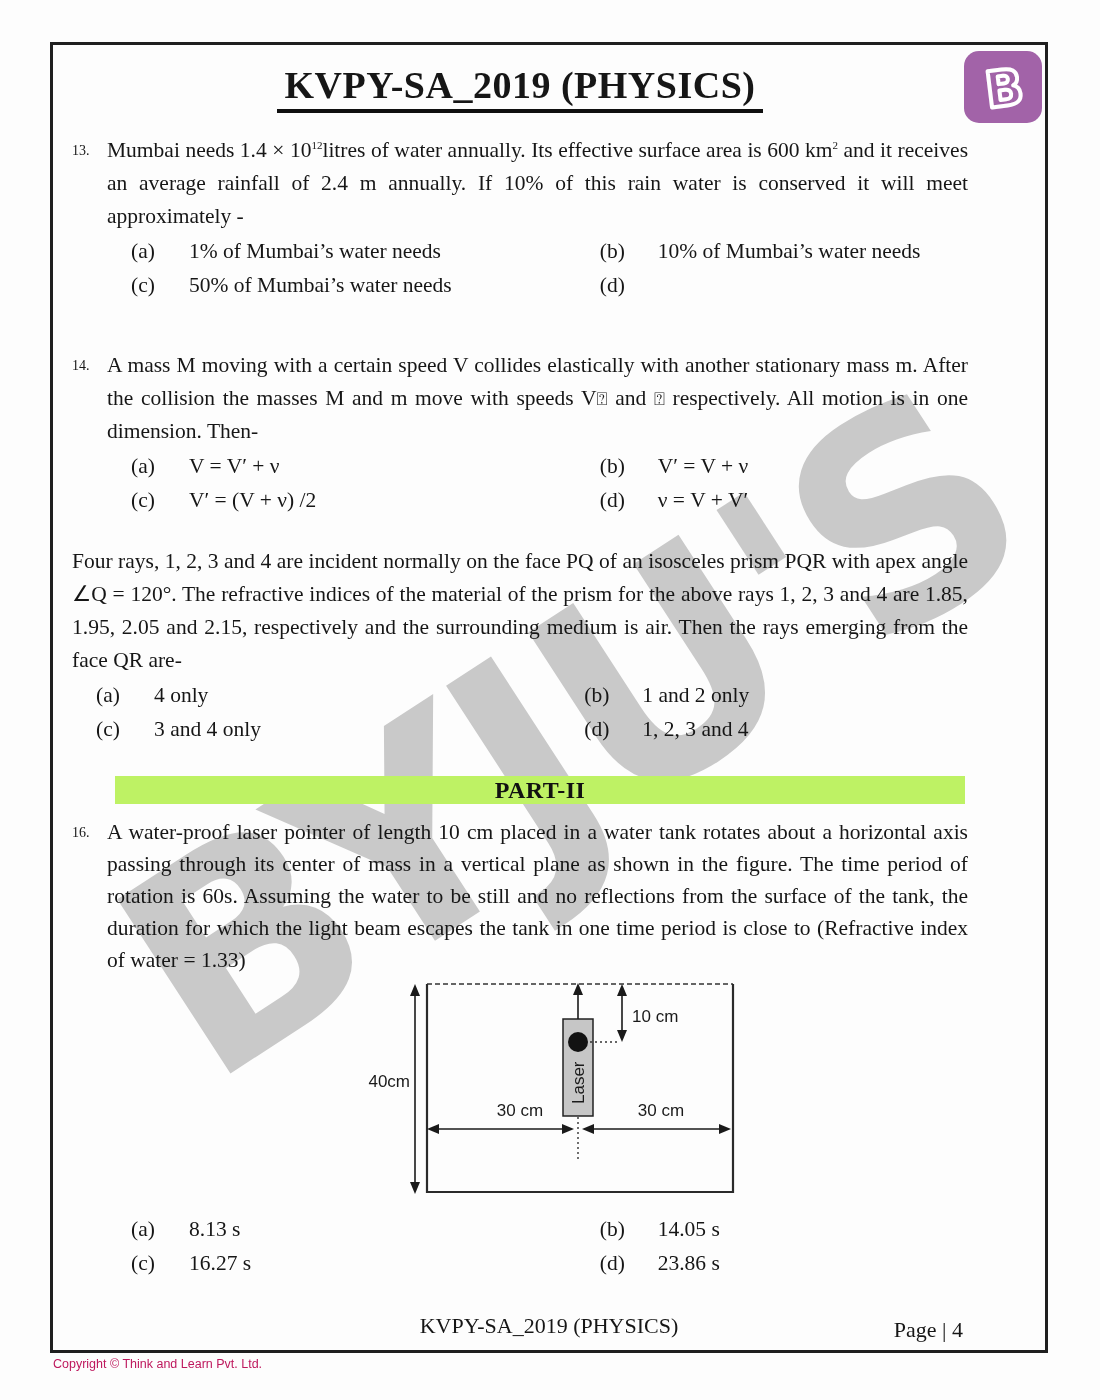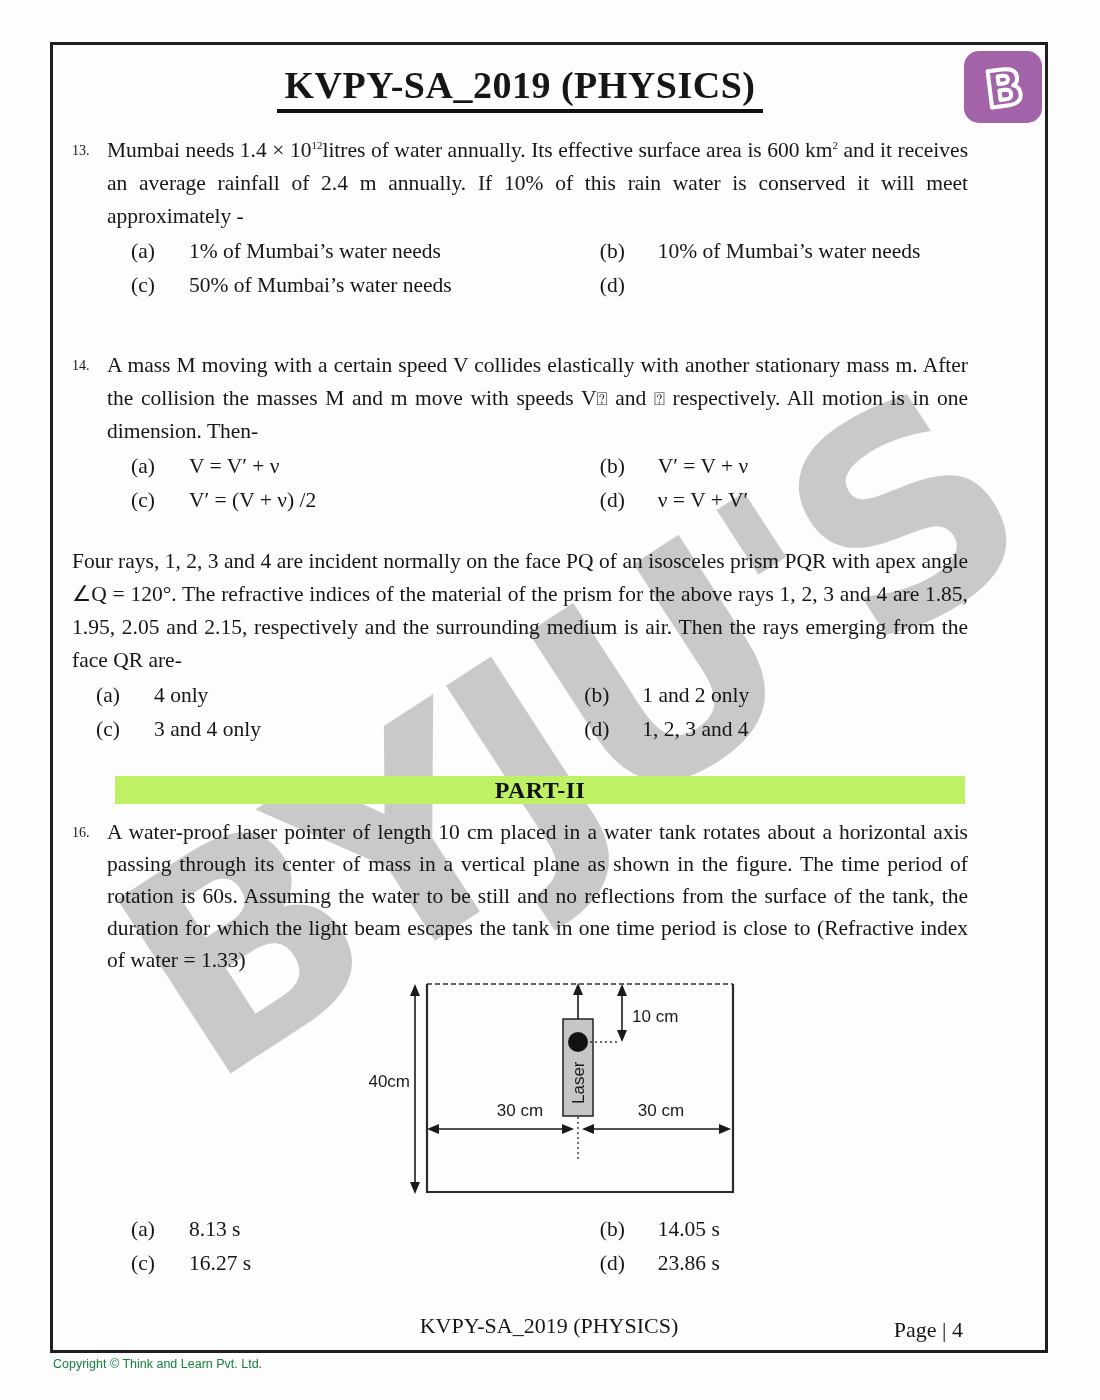--- a/index.html
+++ b/index.html
@@ -62,21 +62,21 @@
   .fig { margin:0; }
   .fig svg { display:block; margin-left:288px; }
   .figtext { font-family:"Liberation Sans", sans-serif; font-size:17px; fill:#1a1a1a; }
 
   .footer { position:absolute; left:50px; top:1311px; width:998px; z-index:3;
             text-align:center; font-size:22px; line-height:30px; }
   .footer .pageno { position:absolute; right:85px; top:4px; }
 
   .copyright {
     position:absolute; left:53px; top:1357px; z-index:3;
-    font-family:"Liberation Sans", sans-serif; font-size:12.5px; color:#15803d;
+    font-family:"Liberation Sans", sans-serif; font-size:12.5px; color:#be185d;
   }
 </style>
 </head>
 <body>
 
 <div class="page">
 
   <div class="wm">BYJU'S</div>
 
   <div class="frame"></div>

